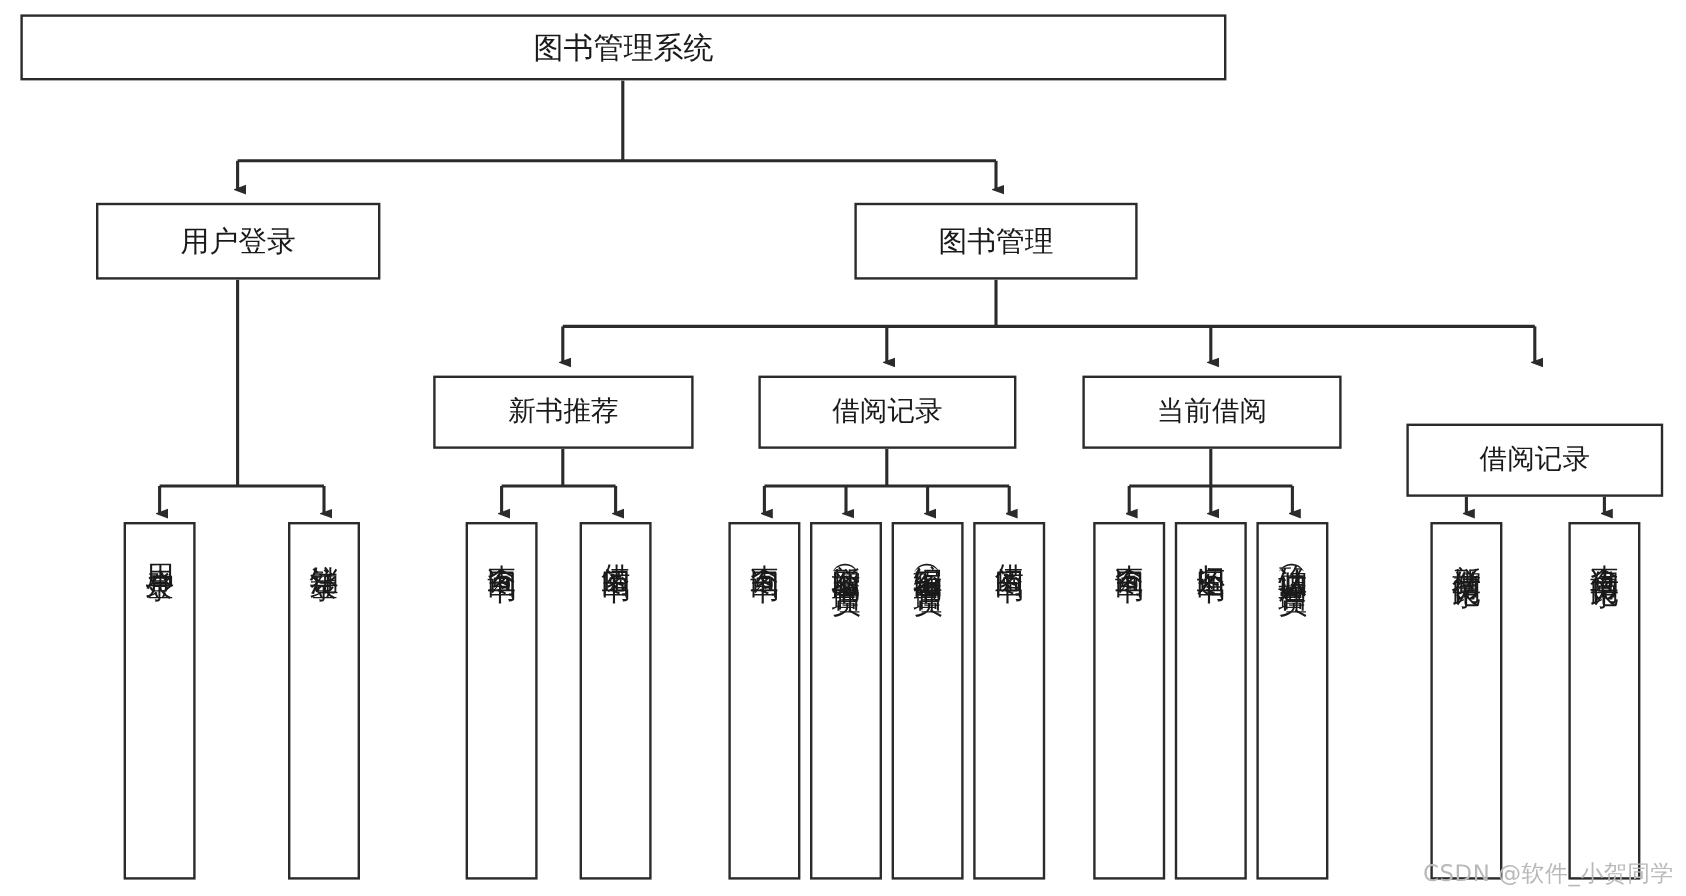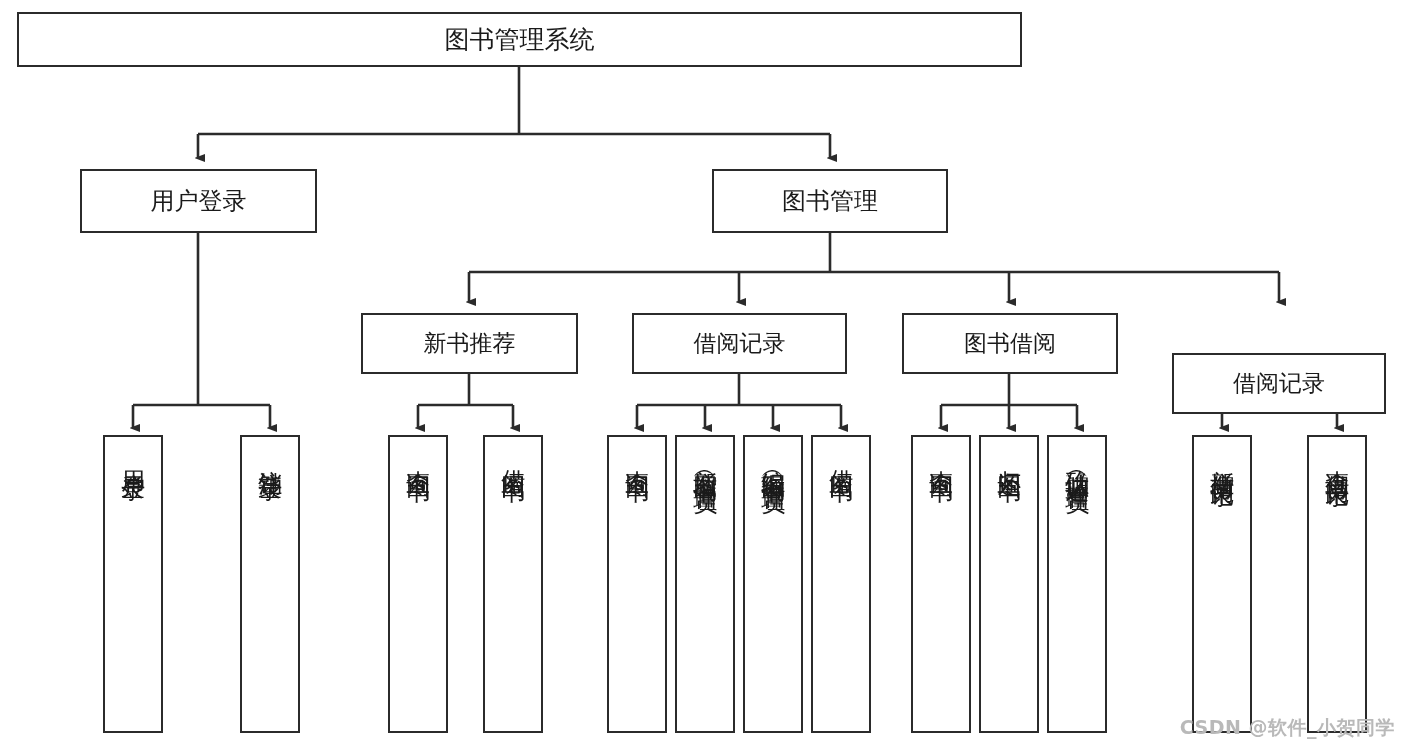--- a/index.html
+++ b/index.html
@@ -49,21 +49,20 @@
     display:block;
   }
   #watermark{
     position:absolute;
     right:10px;bottom:6px;
     font-size:19px;
     color:#b9b9b9;
     letter-spacing:0.5px;
     white-space:nowrap;
     font-family:"DejaVu Sans","Liberation Sans",sans-serif;
-    font-weight:bold;
   }
 </style>
 </head>
 <body>
 
 <div id="diagram-root">
 
   <svg id="connectors" viewBox="0 0 1405 747" xmlns="http://www.w3.org/2000/svg">
     <defs>
       <marker id="arrow" markerWidth="10" markerHeight="10" refX="5" refY="7" orient="auto" markerUnits="userSpaceOnUse">
@@ -125,21 +124,21 @@
     <span>图书管理</span>
   </div>
 
   <div class="node level-2" style="left:361px;top:313px;width:217px;height:61px;">
     <span>新书推荐</span>
   </div>
   <div class="node level-2" style="left:632px;top:313px;width:215px;height:61px;">
     <span>借阅记录</span>
   </div>
   <div class="node level-2" style="left:902px;top:313px;width:216px;height:61px;">
-    <span>图书借阅</span>
+    <span>当前借阅</span>
   </div>
   <div class="node level-2" style="left:1172px;top:313px;width:214px;height:61px;margin-top:40px;">
     <span>借阅记录</span>
   </div>
 
   <div class="node leaf" style="left:103px;top:435px;width:60px;height:298px;">
     <span class="vtext">用户登录</span>
   </div>
   <div class="node leaf" style="left:240px;top:435px;width:60px;height:298px;">
     <span class="vtext">注销登录</span>

